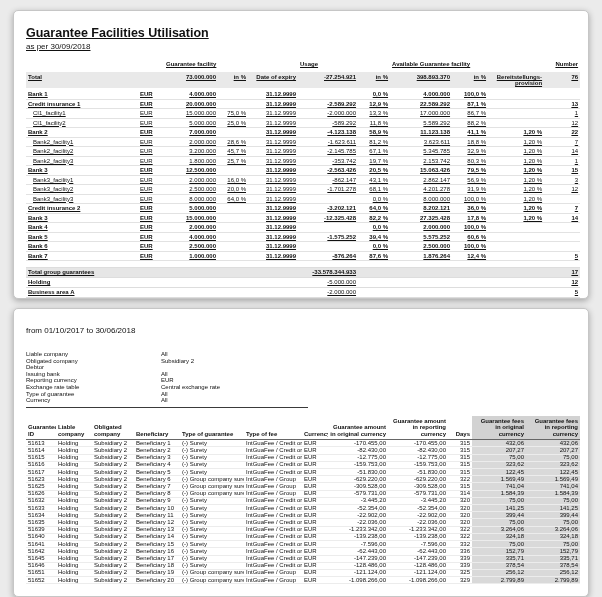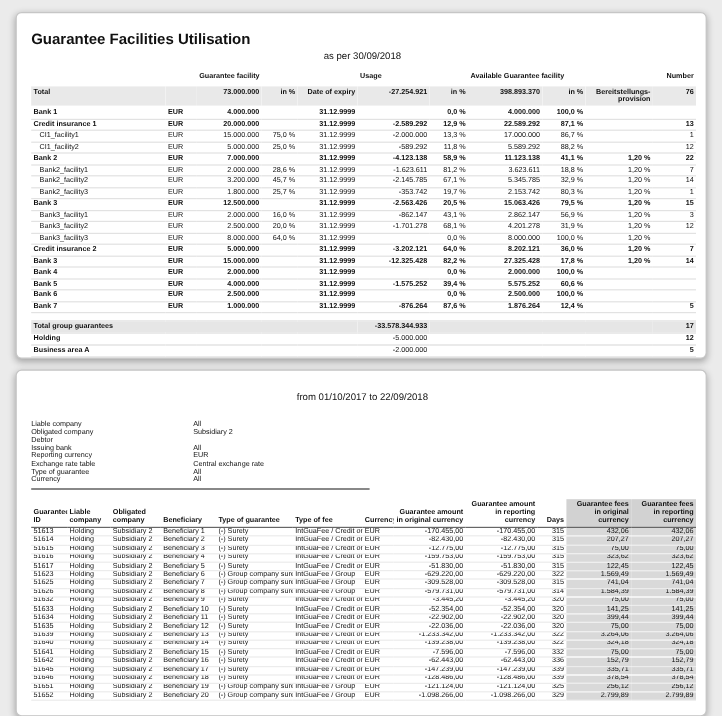--- a/index.html
+++ b/index.html
@@ -9,24 +9,24 @@
     background:#ebebeb;
     font-family:"Liberation Sans","DejaVu Sans",sans-serif;
     color:#111;
   }
   .panel {
     width:576px; margin:0 auto; background:#fff;
     border:1px solid #c6c6c6; border-radius:5px;
     box-shadow:0 2px 6px rgba(0,0,0,0.30);
     padding:15px 10px 8px 12px;
   }
-  .panel-1 { margin-top:10px; height:289px; }
+  .panel-1 { margin-top:10px; height:289px;text-decoration:underline; }
   .panel-2 { margin-top:9px; height:289px; }
   .rpt-title { font-size:12.5px; font-weight:bold; margin:0; letter-spacing:0; }
-  .rpt-sub   { font-size:8px; margin:2px 0 0 0; line-height:9px;text-align:center; }
+  .rpt-sub   { font-size:8px; margin:2px 0 0 0; line-height:9px; }
 
   table { border-collapse:collapse; table-layout:fixed; width:554px; }
   td, th { padding:1px 2px; overflow:hidden; white-space:nowrap; }
 
   
   .t1 { margin-top:9px; font-size:6px; }
   .t1 .grp th { text-align:left; font-size:6px; border-bottom:1px solid #777; padding:1px 2px 2px 2px; }
   .t1 .grp th.noline { border-bottom:none; }
   .t1 .grp th.r { text-align:right; }
   .t1 .total-row td {
@@ -361,21 +361,21 @@
           <td class="name" colspan="5">Business area A</td>
           <td class="r">-2.000.000</td>
           <td class="blank" colspan="4"></td>
           <td class="r">5</td>
         </tr>
       </tbody>
   </table>
 </div>
 
 <div class="panel panel-2">
-  <p class="rpt-sub">from 01/10/2017 to 22/09/2018</p>
+  <p class="rpt-sub">from 01/10/2017 to 30/06/2018</p>
 
   <div class="filters">
       <div class="filter-row">
         <span class="flabel">Liable company</span>
         <span class="fvalue">All</span>
       </div>
       <div class="filter-row">
         <span class="flabel">Obligated company</span>
         <span class="fvalue">Subsidiary 2</span>
       </div>

